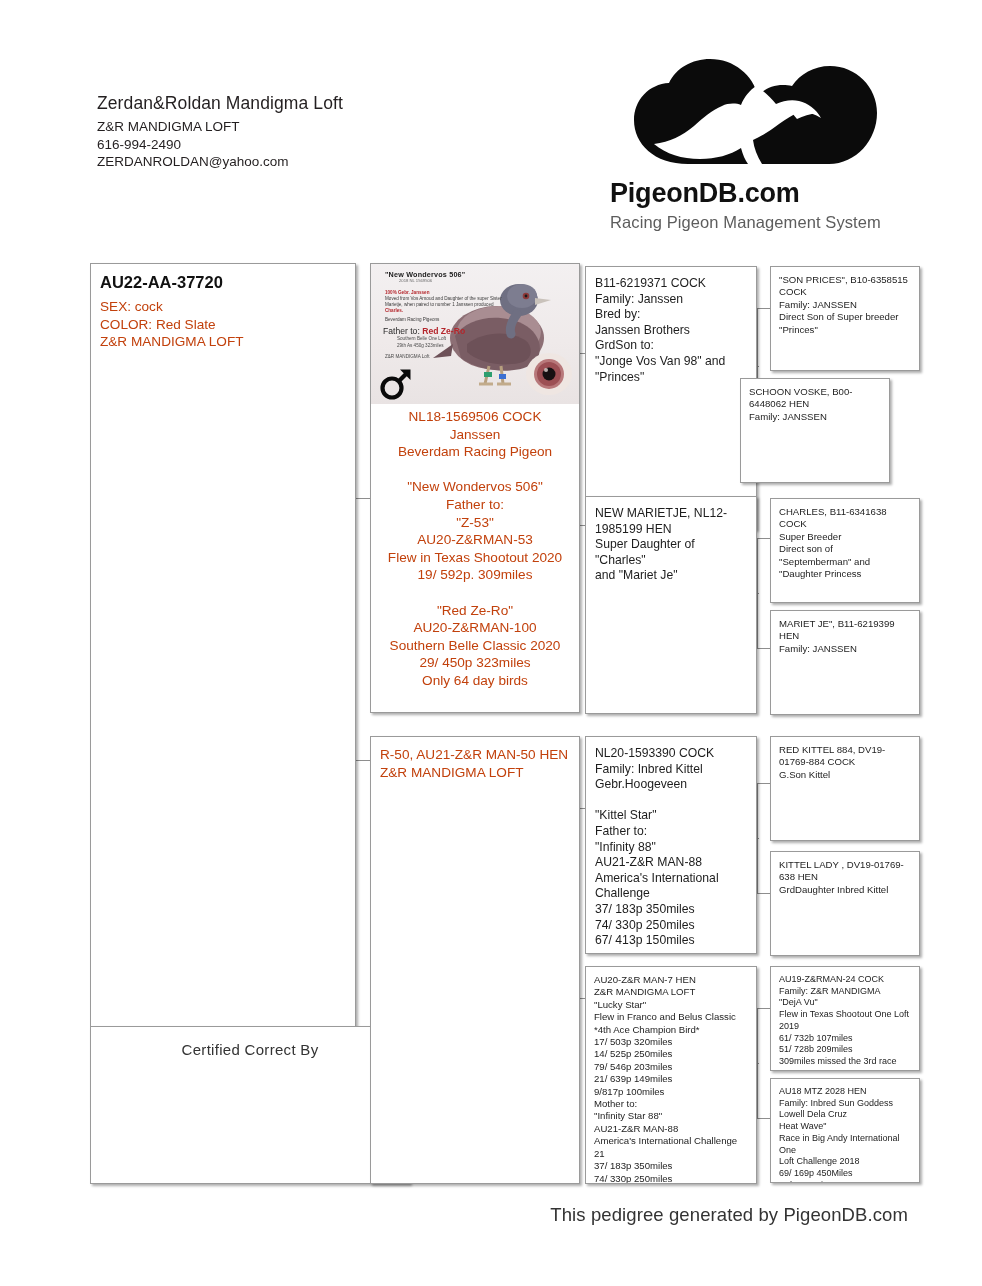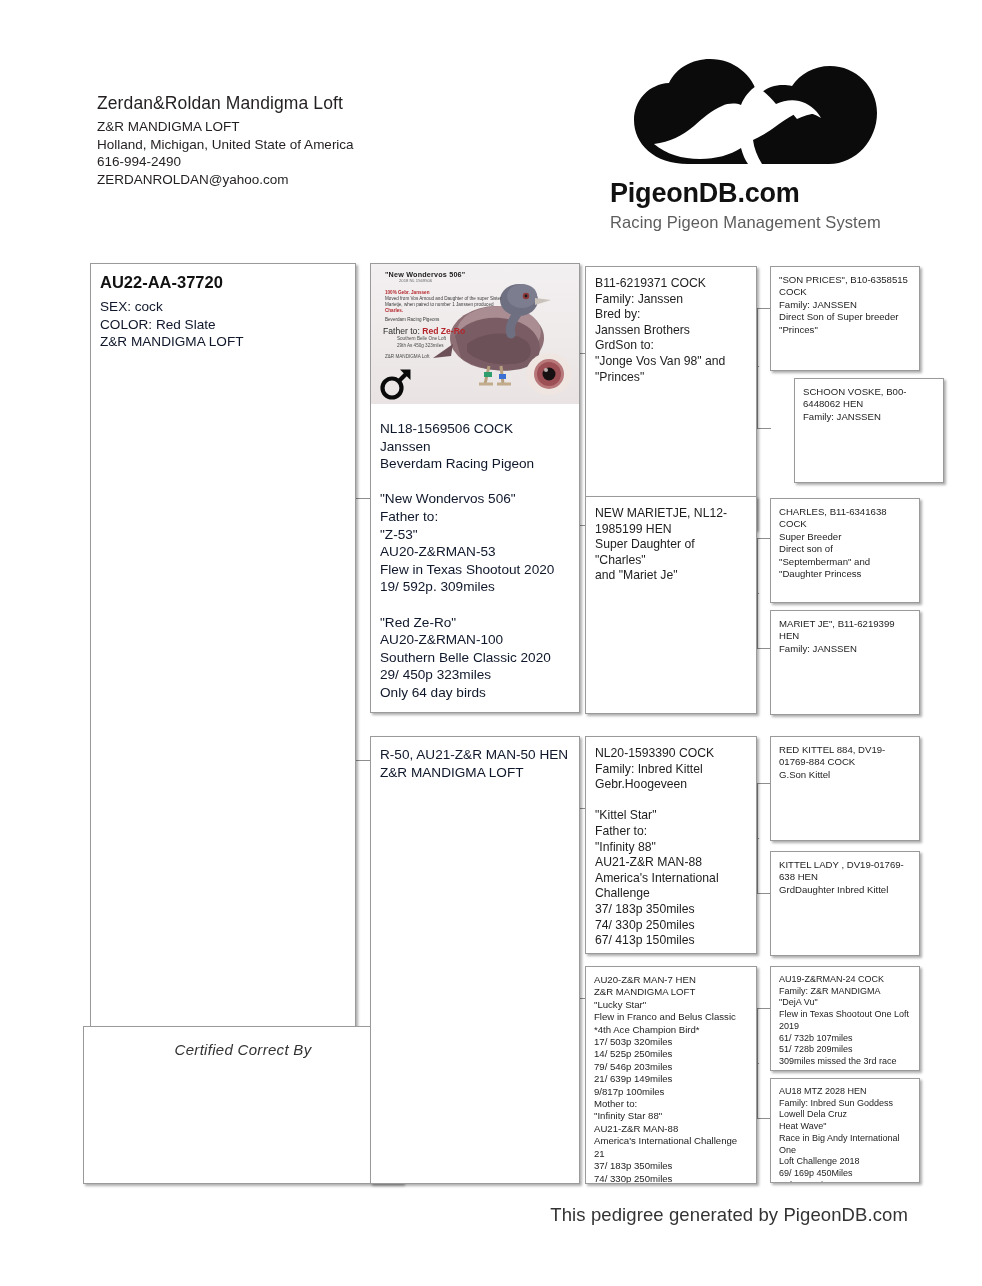--- a/index.html
+++ b/index.html
@@ -75,21 +75,21 @@
     position: absolute;
     box-sizing: border-box;
     background: #ffffff;
     border: 1px solid #9a9a9a;
     box-shadow: 1.5px 1.5px 2.5px rgba(0,0,0,0.32);
     overflow: hidden;
   }
   .box-inner {
     padding: 9px 9px 6px 9px;
   }
-  .t14 { font-size: 13.6px; line-height: 17.6px; color: #0f172a; }
+  .t14 { font-size: 13.6px; line-height: 17.6px; color: #c2410c; }
   .t12 { font-size: 12.2px; line-height: 15.6px; color: #1d1d1d; }
   .t10 { font-size: 9.6px; line-height: 12.4px; color: #1d1d1d; }
   .t9  { font-size: 9.0px; line-height: 11.7px; color: #1d1d1d; }
 
   .subject-id {
     font-size: 16.5px;
     font-weight: bold;
     color: #111;
     margin-bottom: 6px;
   }
@@ -177,21 +177,20 @@
 </style>
 </head>
 <body>
 
 <div class="page">
  <div class="sheet">
 
   <div class="loft-header">
     <div class="loft-name">Zerdan&amp;Roldan Mandigma Loft</div>
     <div class="loft-line">Z&amp;R MANDIGMA LOFT</div>
-    <div class="loft-line">Holland, Michigan, United State of America</div>
     <div class="loft-line">616-994-2490</div>
     <div class="loft-line">ZERDANROLDAN@yahoo.com</div>
   </div>
 
   <div class="brand">
     <svg class="brand-logo" viewBox="0 0 300 120">
       <path d="M78 108 C44 108 24 88 24 64 C24 44 39 28 59 27 C66 12 82 3 100 3 C124 3 143 19 148 40
                C154 33 163 29 173 29 C176 29 179 29 182 30 C190 18 204 10 220 10 C246 10 267 31 267 57
                C267 84 246 108 219 108 Z" fill="#0b0b0b"></path>
       <path d="M146 30 C140 34 134 41 131 49 C126 47 118 47 112 50 C102 54 93 62 84 70
@@ -241,21 +240,21 @@
 
   <div class="box" style="left:78px; top:255px; width:266px; height:845px;">
     <div class="box-inner">
       <div class="subject-id">AU22-AA-37720</div>
       <div class="t14">SEX: cock</div>
       <div class="t14">COLOR: Red Slate</div>
       <div class="t14">Z&amp;R MANDIGMA LOFT</div>
     </div>
   </div>
 
-  <div class="box" style="left:71px; top:1018px; width:320px; height:158px;font-style:italic;">
+  <div class="box" style="left:78px; top:1018px; width:320px; height:158px;">
     <div class="certified">Certified Correct By</div>
   </div>
 
   <div class="box" style="left:358px; top:255px; width:210px; height:450px;">
     <div class="photo">
       <svg class="bird-svg" width="150" height="130" viewBox="0 0 150 130">
         <ellipse cx="70" cy="72" rx="47" ry="32" fill="#8d6f75"></ellipse>
         <ellipse cx="72" cy="66" rx="42" ry="26" fill="#a98d92"></ellipse>
         <path d="M28 70 C40 52 70 46 96 58 C112 66 118 84 108 96 C92 110 52 106 34 92 Z" fill="#7a5d64"></path>
         <path d="M40 78 C56 66 80 64 98 74 C106 80 106 92 96 96 C76 102 50 96 40 86 Z" fill="#6d5158"></path>
@@ -291,21 +290,21 @@
       </div>
       <div class="photo-sub2">Southern Belle One Loft</div>
       <div class="photo-sub2" style="top:79px;">29th  As 450g  323miles</div>
       <div class="photo-owner">Z&amp;R MANDIGMA Loft</div>
       <svg class="sex-glyph" width="34" height="34" viewBox="0 0 34 34">
         <circle cx="13" cy="22" r="9.5" fill="none" stroke="#0a0a0a" stroke-width="4.2"></circle>
         <line x1="19.5" y1="15.5" x2="29" y2="6" stroke="#0a0a0a" stroke-width="4.2"></line>
         <polygon points="31.5,3.5 31.5,14 21,3.5" fill="#0a0a0a"></polygon>
       </svg>
     </div>
-    <div class="box-inner" style="padding-top:16px;">
+    <div class="box-inner" style="padding-top:4px;text-align:center;">
       <div class="t14">NL18-1569506 COCK</div>
       <div class="t14">Janssen</div>
       <div class="t14">Beverdam Racing Pigeon</div>
       <div class="t14" style="height:17.6px;"></div>
       <div class="t14">"New Wondervos 506"</div>
       <div class="t14">Father to:</div>
       <div class="t14">"Z-53"</div>
       <div class="t14">AU20-Z&amp;RMAN-53</div>
       <div class="t14">Flew in Texas Shootout 2020</div>
       <div class="t14">19/ 592p.  309miles</div>
@@ -389,21 +388,21 @@
   <div class="box" style="left:758px; top:258px; width:150px; height:105px;">
     <div class="box-inner" style="padding:7px 8px;">
       <div class="t10">"SON PRICES",  B10-6358515</div>
       <div class="t10">COCK</div>
       <div class="t10">Family: JANSSEN</div>
       <div class="t10">Direct Son of Super breeder</div>
       <div class="t10">"Princes"</div>
     </div>
   </div>
 
-  <div class="box" style="left:782px; top:370px; width:150px; height:105px;">
+  <div class="box" style="left:728px; top:370px; width:150px; height:105px;">
     <div class="box-inner" style="padding:7px 8px;">
       <div class="t10">SCHOON VOSKE,  B00-</div>
       <div class="t10">6448062 HEN</div>
       <div class="t10">Family: JANSSEN</div>
     </div>
   </div>
 
   <div class="box" style="left:758px; top:490px; width:150px; height:105px;">
     <div class="box-inner" style="padding:7px 8px;">
       <div class="t10">CHARLES,  B11-6341638</div>

